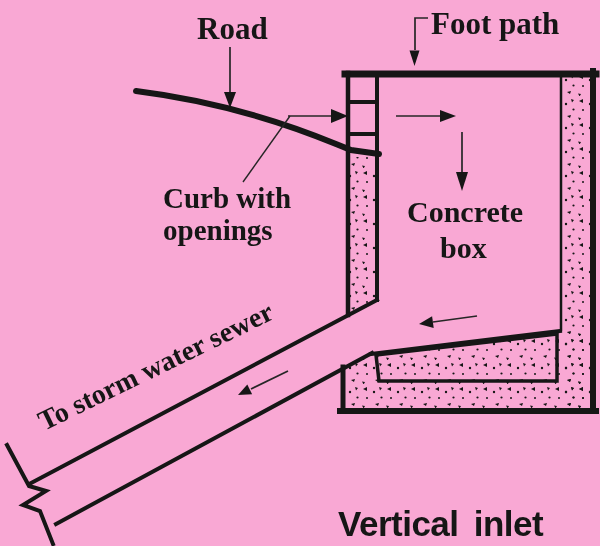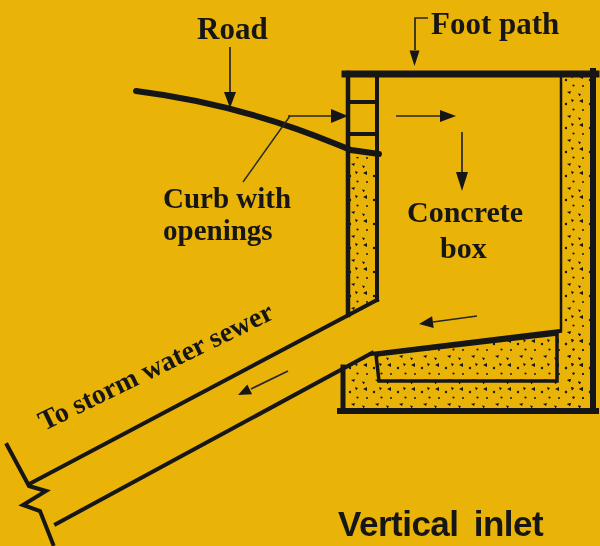--- a/index.html
+++ b/index.html
@@ -1,16 +1,16 @@
 <!DOCTYPE html>
 <html><head>
 <meta charset="utf-8">
 <style>
   html,body{margin:0;padding:0;background:#ffffff;}
-  .stage{position:relative;width:600px;height:546px;background:#eab308;overflow:hidden;}
+  .stage{position:relative;width:600px;height:546px;background:#f9a8d4;overflow:hidden;}
   svg{display:block;}
   text{fill:#161616;}
   .serifLabel{font-family:"Liberation Serif","DejaVu Serif",serif;font-weight:bold;}
   .sansLabel{font-family:"Liberation Sans","DejaVu Sans",sans-serif;font-weight:bold;letter-spacing:-0.5px;word-spacing:6px;}
   .ink{stroke:#161616;}
   .thin{stroke:#262626;}
 </style>
 </head>
 <body>
 

